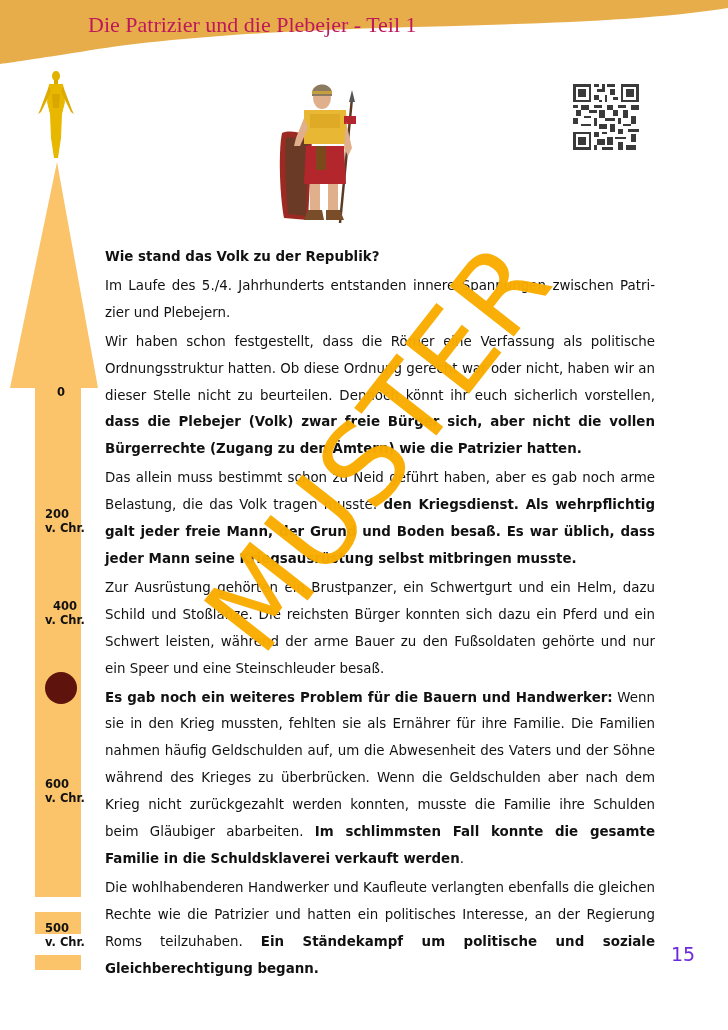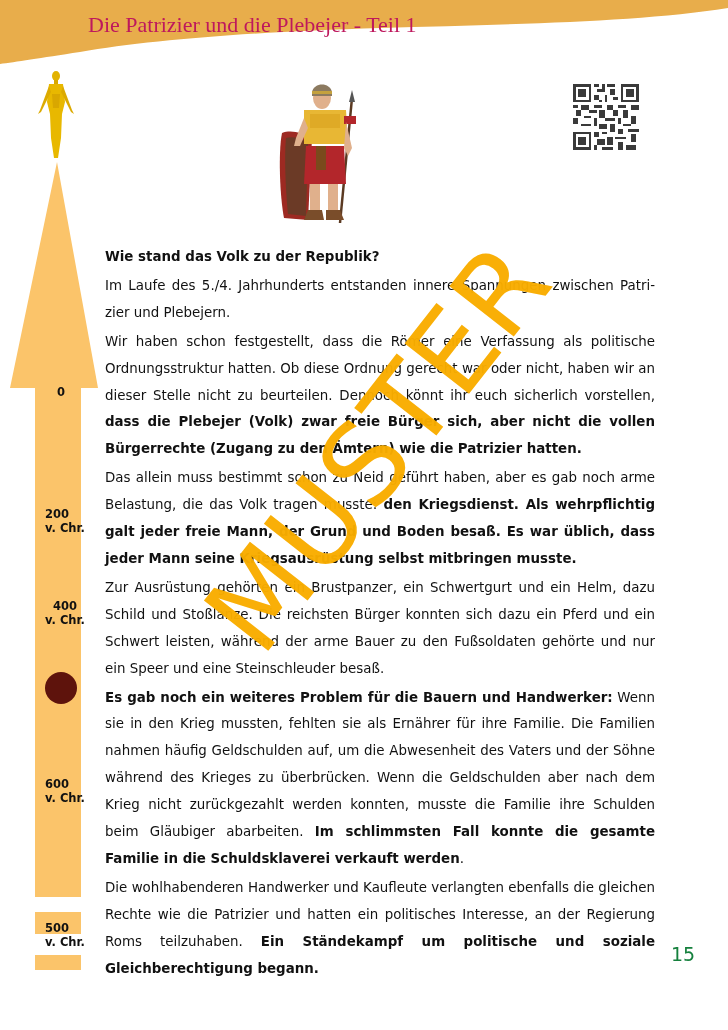--- a/index.html
+++ b/index.html
@@ -24,21 +24,21 @@
     .soldier { position: absolute; left: 270px; top: 78px; width: 108px; height: 150px; }
     .qr { position: absolute; left: 572px; top: 84px; width: 68px; height: 66px; }
     .text-block {
       position: absolute; left: 103px; top: 242px; width: 554px;
       font-size: 13.4px; line-height: 26.9px; color: #111;
     }
     .text-block p { margin: 2px; text-align: justify; }
     .text-block b { font-weight: bold; }
     .heading { font-weight: bold; }
     .page-number {
-      position: absolute; left: 671px; top: 943px; font-size: 19px; color: #15803d;
+      position: absolute; left: 671px; top: 943px; font-size: 19px; color: #6d28d9;
     }
     .watermark {
       position: absolute; left: 150px; top: 395px; width: 420px; height: 150px;
       transform: rotate(-52deg); transform-origin: center;
       color: #f9ad00; font-family: "DejaVu Sans", sans-serif;
       font-size: 112px; font-weight: normal; letter-spacing: 2px;
       pointer-events: none; text-align: center; line-height: 150px;
       opacity: 0.97;
     }
   </style>

